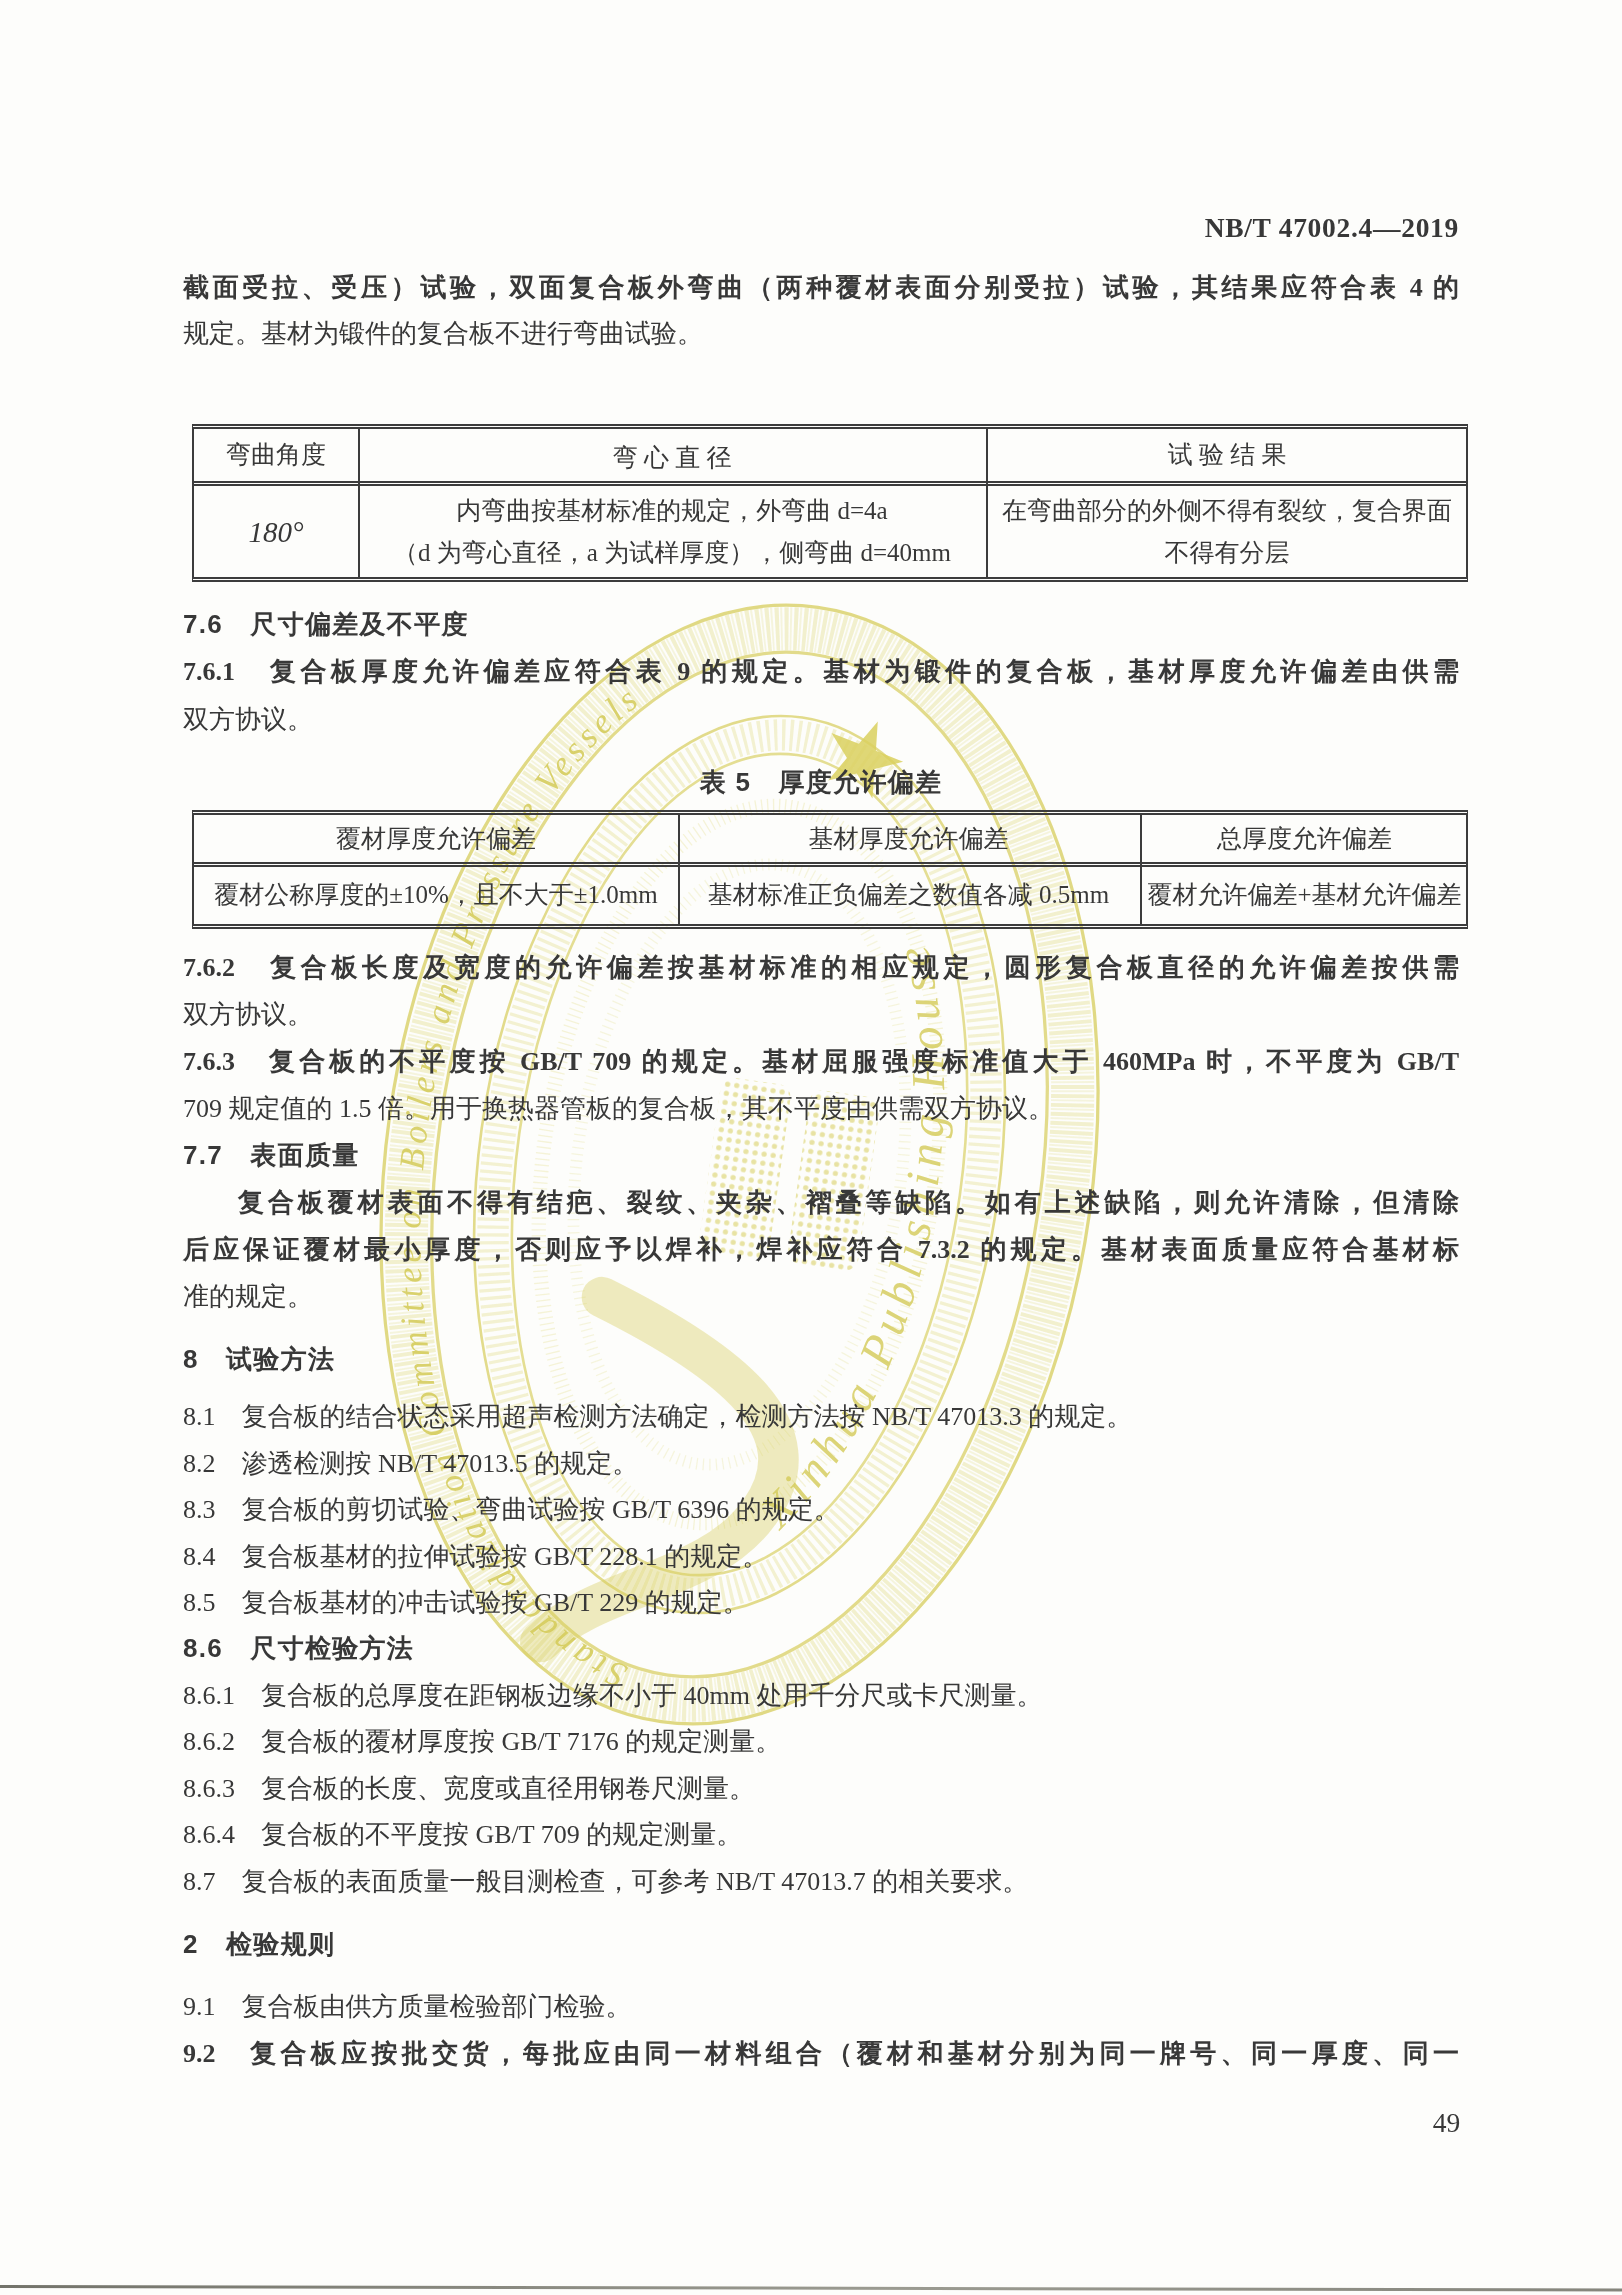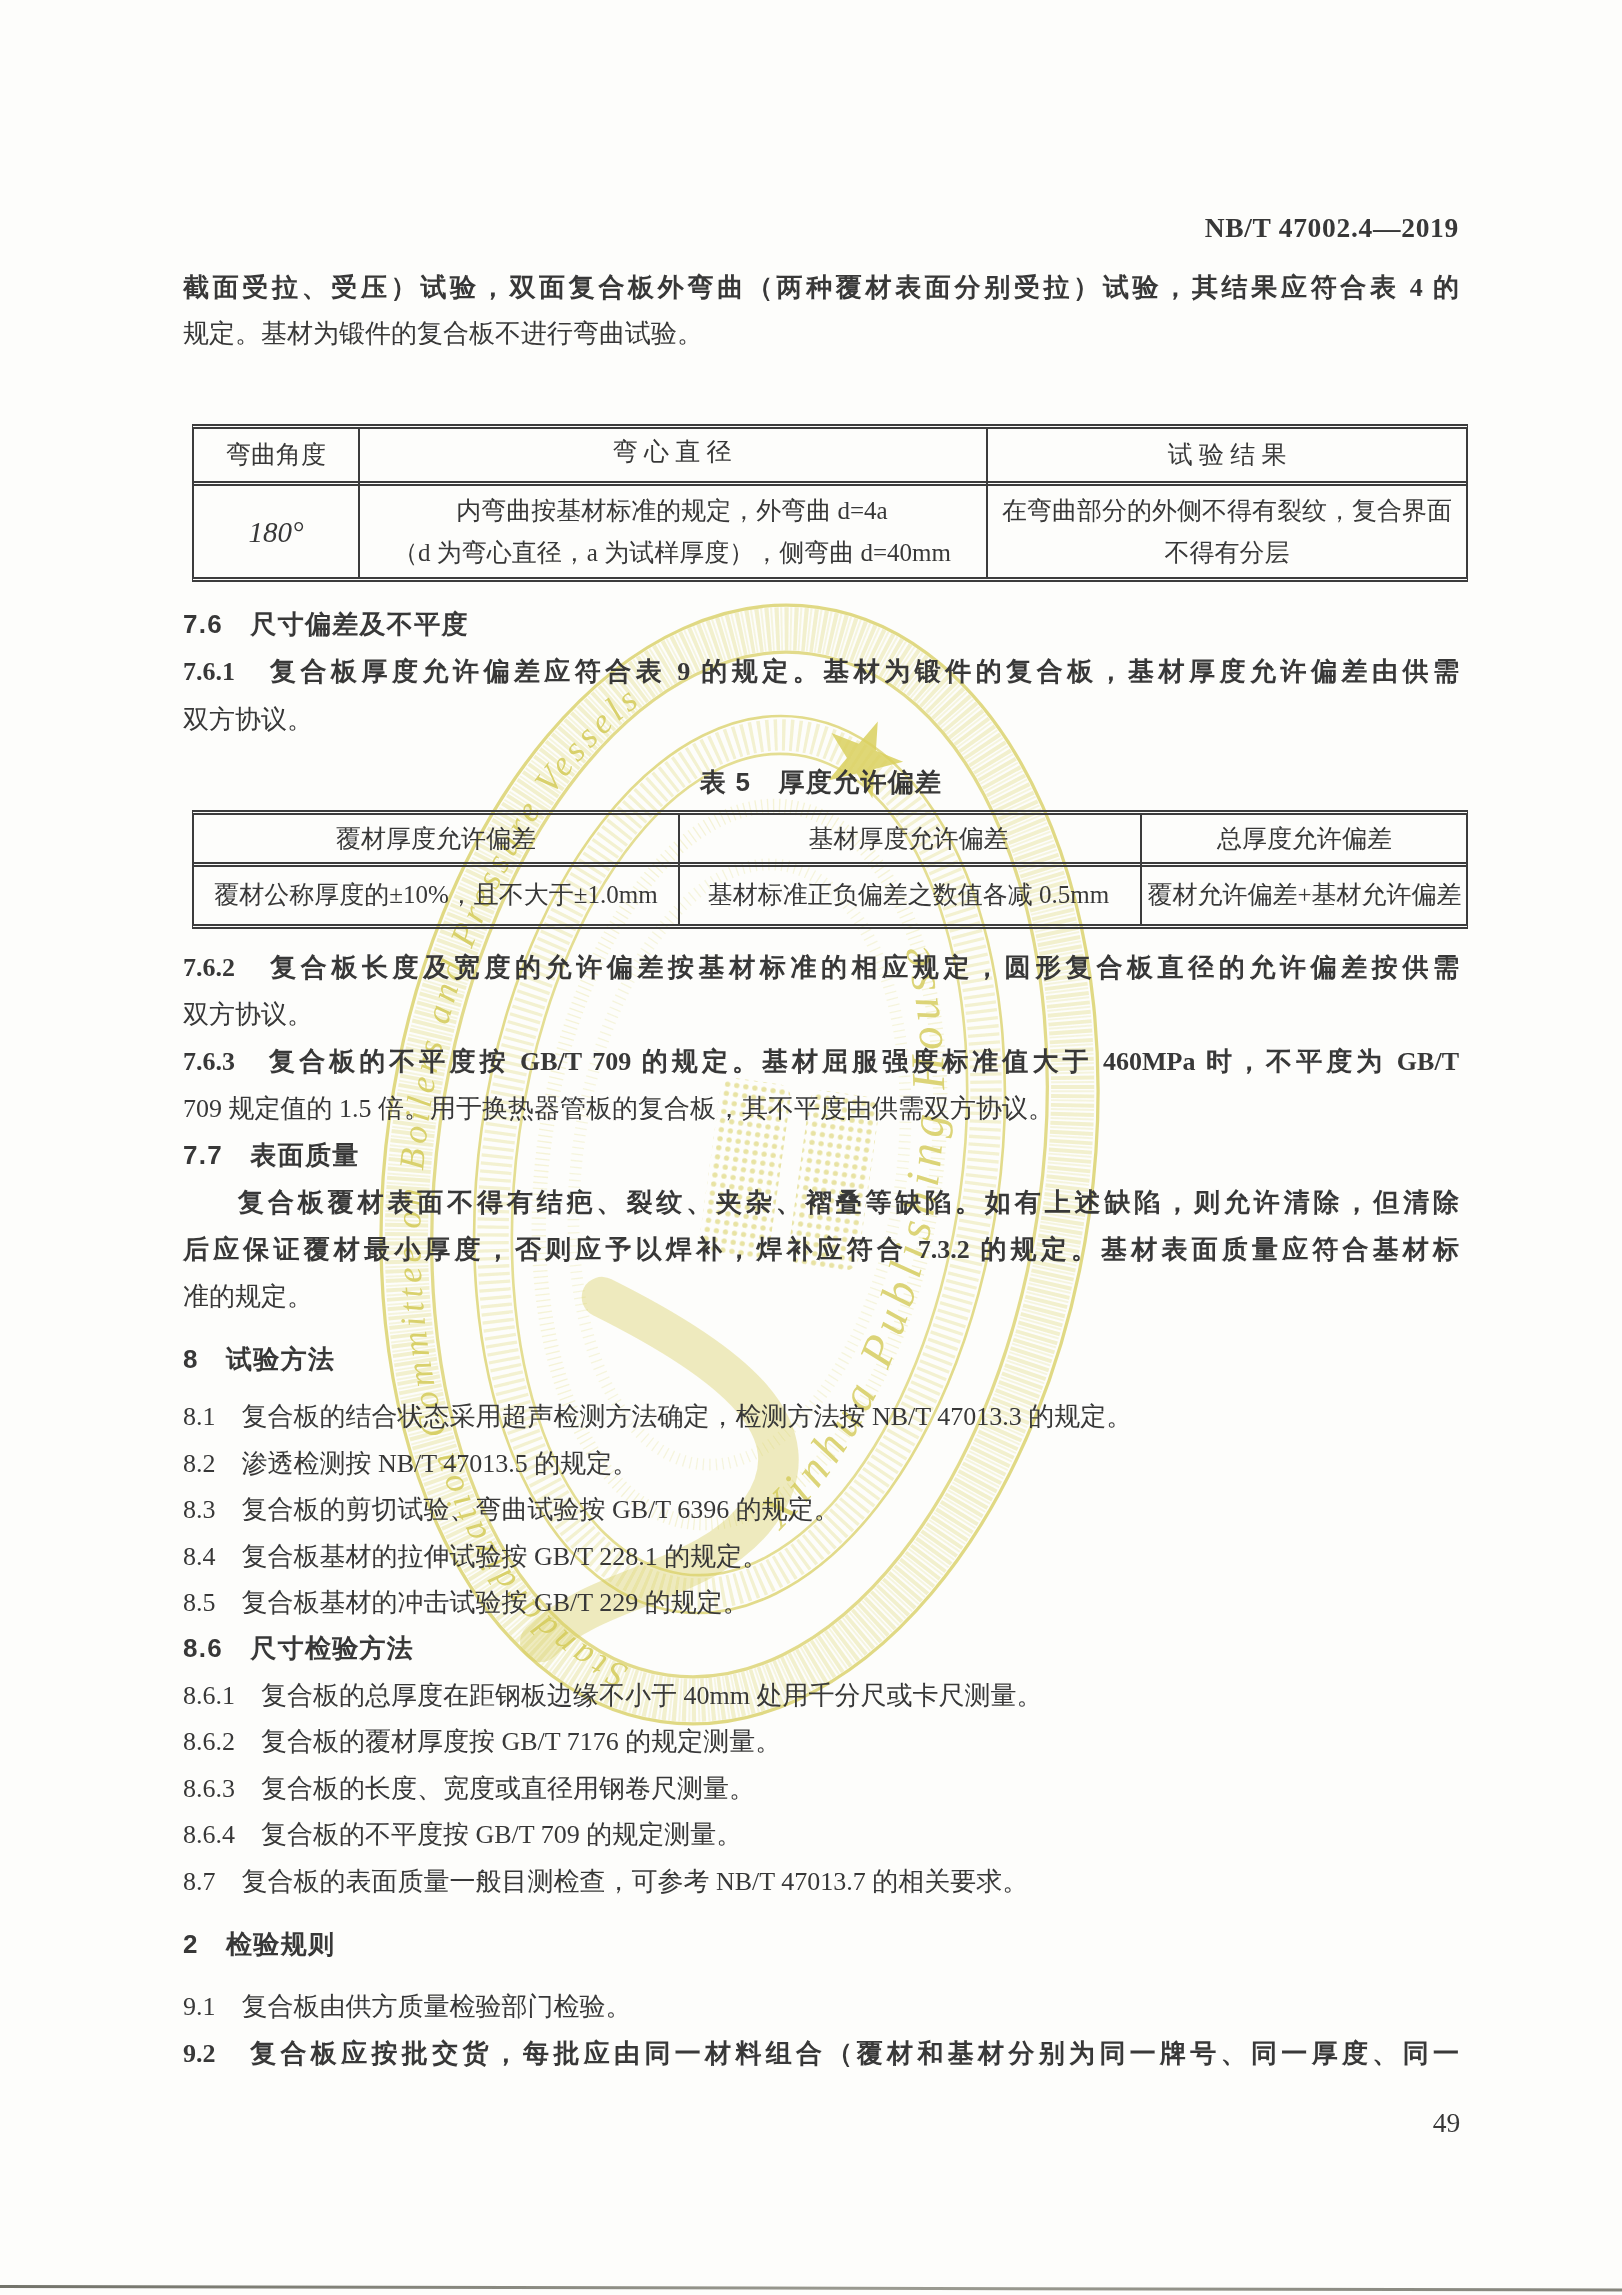--- a/index.html
+++ b/index.html
@@ -92,21 +92,21 @@
   <div class="header">NB/T 47002.4—2019</div>
 
   <div class="line just" style="top:264px">截面受拉、受压）试验，双面复合板外弯曲（两种覆材表面分别受拉）试验，其结果应符合表 4 的</div>
   <div class="line" style="top:310px">规定。基材为锻件的复合板不进行弯曲试验。</div>
 
   <div class="tbl" style="top:424px;height:158px">
     <div class="vline" style="left:164px"></div>
     <div class="vline" style="left:792px"></div>
     <div class="hsep" style="top:52px"></div>
     <div class="cell" style="left:0;top:0;width:164px;height:52px">弯曲角度</div>
-    <div class="cell" style="left:166px;top:4px;width:624px;height:37px">弯 心 直 径</div>
+    <div class="cell" style="left:166px;top:10px;width:624px;height:37px">弯 心 直 径</div>
     <div class="cell" style="left:794px;top:0;width:478px;height:52px">试 验 结 果</div>
     <div class="cell angle" style="left:0;top:57px;width:164px;height:91px">180°</div>
     <div class="cell" style="left:166px;top:57px;width:624px;height:91px">
       <span class="ln">内弯曲按基材标准的规定，外弯曲 d=4a</span>
       <span class="ln">（d 为弯心直径，a 为试样厚度），侧弯曲 d=40mm</span>
     </div>
     <div class="cell" style="left:794px;top:57px;width:478px;height:91px">
       <span class="ln">在弯曲部分的外侧不得有裂纹，复合界面</span>
       <span class="ln">不得有分层</span>
     </div>

